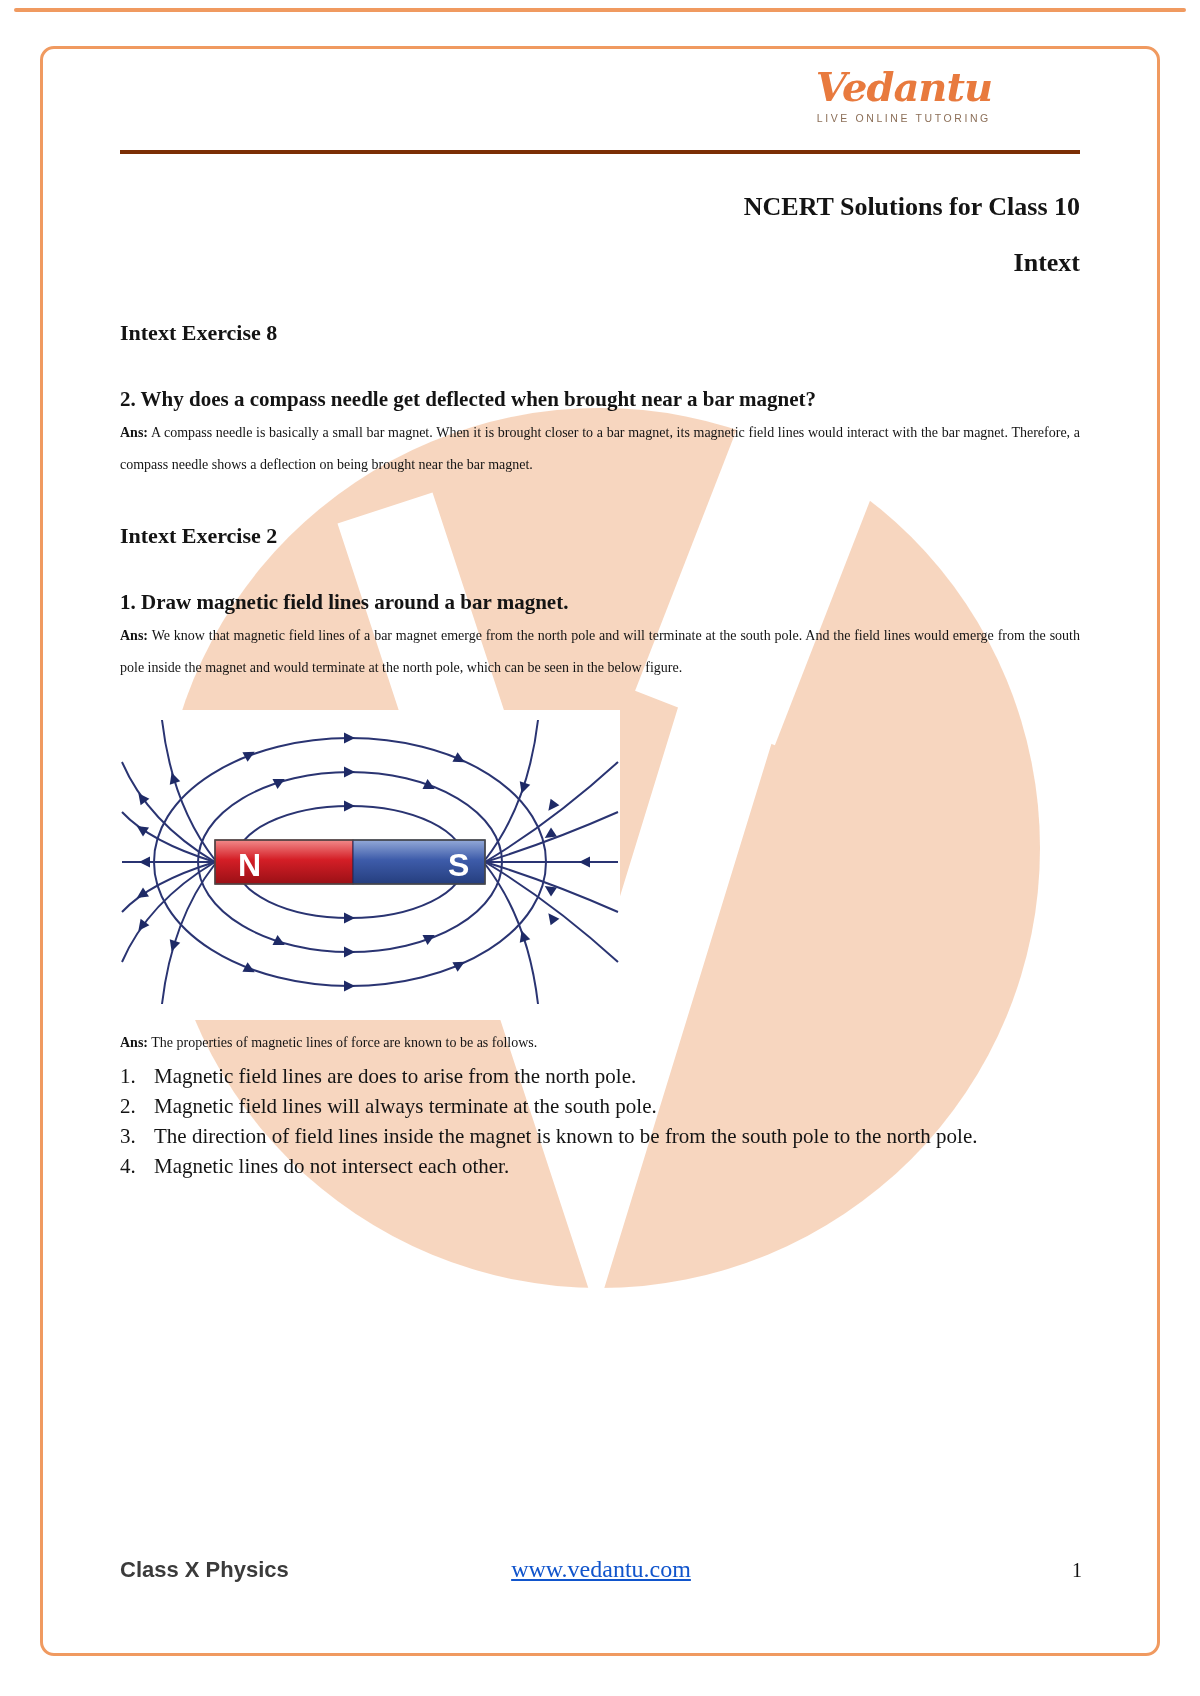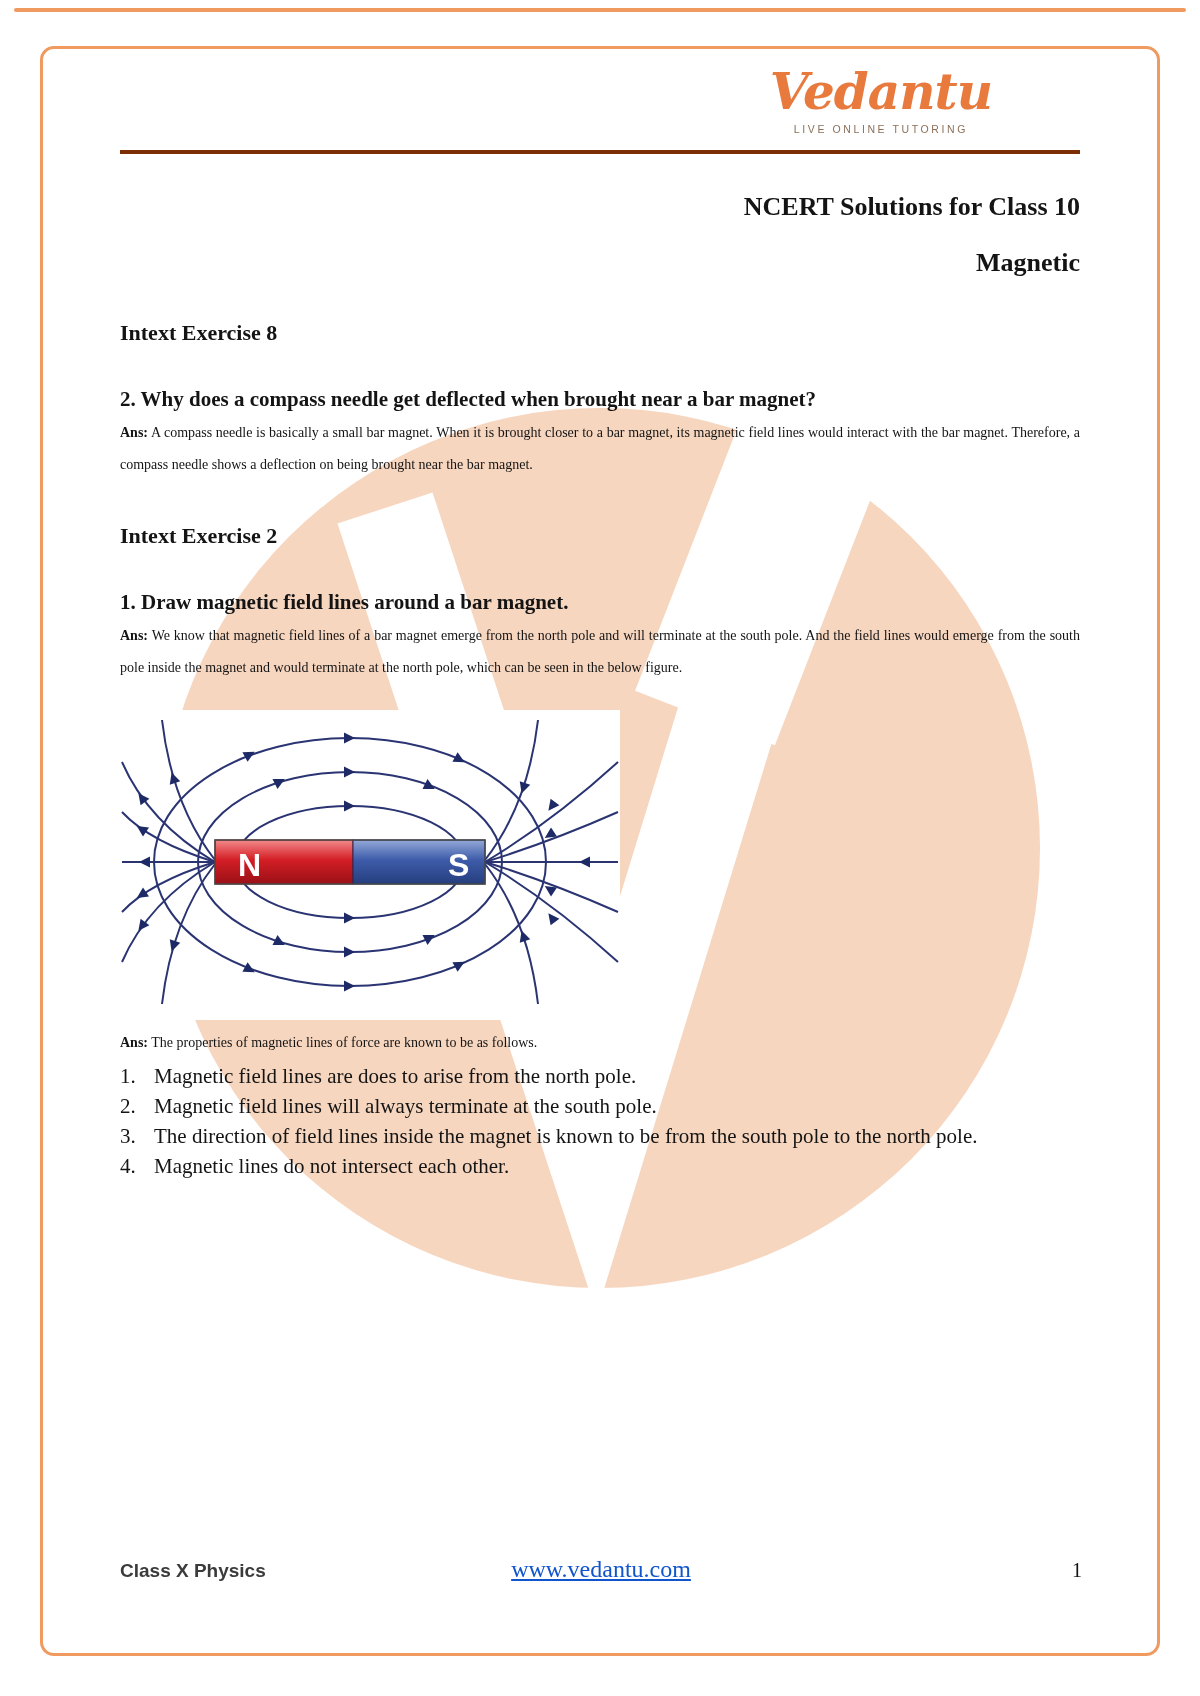--- a/index.html
+++ b/index.html
@@ -7,21 +7,21 @@
     width:1200px;height:1696px;background:#ffffff;
     font-family:"Liberation Serif", serif;color:#141414;
     position:relative;overflow:hidden;
   }
   .top-rule{position:absolute;top:8px;left:14px;right:14px;height:4px;background:#f09a60;border-radius:3px;}
   .page-frame{position:absolute;top:46px;left:40px;right:40px;bottom:40px;border:3px solid #f09a60;border-radius:14px;pointer-events:none;z-index:3;}
   .watermark{position:absolute;left:150px;top:388px;z-index:0;}
   .brand{position:absolute;top:66px;right:208px;text-align:center;z-index:2;}
   .brand .logo{
     font-family:"DejaVu Serif", serif;font-style:italic;font-weight:bold;
-    font-size:50px;color:#e87a3e;line-height:1.05;letter-spacing:-1px;
+    font-size:40px;color:#e87a3e;line-height:1.05;letter-spacing:-1px;
   }
   .brand .tagline{
     font-family:"Liberation Sans", sans-serif;font-size:10.5px;color:#8c6f58;
     letter-spacing:2.6px;margin-top:4px;
   }
   .header-rule{position:absolute;top:150px;left:120px;right:120px;height:3.5px;background:#7b2e04;z-index:2;}
   .content{position:absolute;left:120px;right:120px;top:178px;z-index:2;}
   .title-line{font-weight:bold;text-align:right;font-size:26px;margin:0;}
   .title-line.t1{margin-top:14px;}
   .title-line.t2{margin-top:26px;}
@@ -29,21 +29,21 @@
   .ex-heading{font-weight:bold;font-size:22px;margin:42px 0 0 0;}
   .question{font-weight:bold;font-size:21px;line-height:30px;margin:38px 0 0 0;text-align:justify;}
   .ans{font-size:14px;line-height:32px;margin:3px 0 0 0;text-align:justify;}
   .ans b{font-weight:bold;}
   .figure-wrap{margin:26px 0 0 0;}
   .olist{margin-top:2px;}
   .oli{display:flex;font-size:21px;line-height:30px;}
   .oli .num{flex:0 0 34px;}
   .oli .litext{flex:1;text-align:justify;}
   .footer{position:absolute;left:120px;right:118px;top:1556px;display:flex;align-items:baseline;z-index:2;}
-  .footer .f-left{font-family:"Liberation Sans", sans-serif;font-weight:bold;font-size:19px;color:#3b3b3b;flex:1;}
+  .footer .f-left{font-family:"Liberation Sans", sans-serif;font-weight:bold;font-size:22px;color:#3b3b3b;flex:1;}
   .footer .f-center{flex:1;text-align:center;font-size:24px;}
   .footer .f-center a{color:#1155cc;text-decoration:underline;}
   .footer .f-right{flex:1;text-align:right;font-size:20px;color:#111;}
 </style>
 </head>
 <body>
 
 <div class="top-rule"></div>
 <div class="page-frame"></div>
 
@@ -57,21 +57,21 @@
 
 <div class="brand">
   <div class="logo">Vedantu</div>
   <div class="tagline">LIVE ONLINE TUTORING</div>
 </div>
 <div class="header-rule"></div>
 
 <div class="content">
 
   <p class="title-line t1">NCERT Solutions for Class 10</p>
-  <p class="title-line t2">Magnetic</p>
+  <p class="title-line t2">Intext</p>
 
   <p class="ex-heading">Intext Exercise 8</p>
 
   <p class="question">2. Why does a compass needle get deflected when brought near a bar magnet?</p>
   <p class="ans"><b>Ans:</b> <span>A compass needle is basically a small bar magnet. When it is brought closer to a bar magnet, its magnetic field lines would interact with the bar magnet. Therefore, a compass needle shows a deflection on being brought near the bar magnet.</span></p>
 
   <p class="ex-heading">Intext Exercise 2</p>
 
   <p class="question">1. Draw magnetic field lines around a bar magnet.</p>
   <p class="ans"><b>Ans:</b> <span>We know that magnetic field lines of a bar magnet emerge from the north pole and will terminate at the south pole. And the field lines would emerge from the south pole inside the magnet and would terminate at the north pole, which can be seen in the below figure.</span></p>

